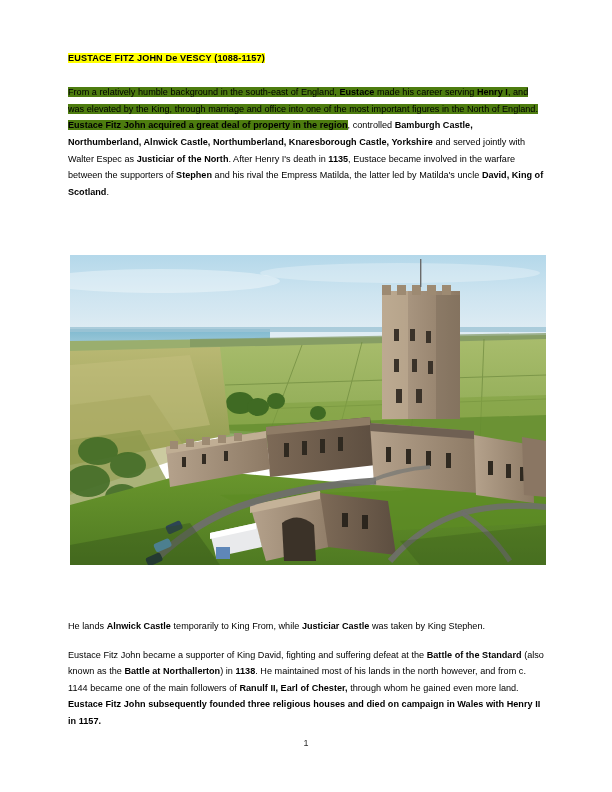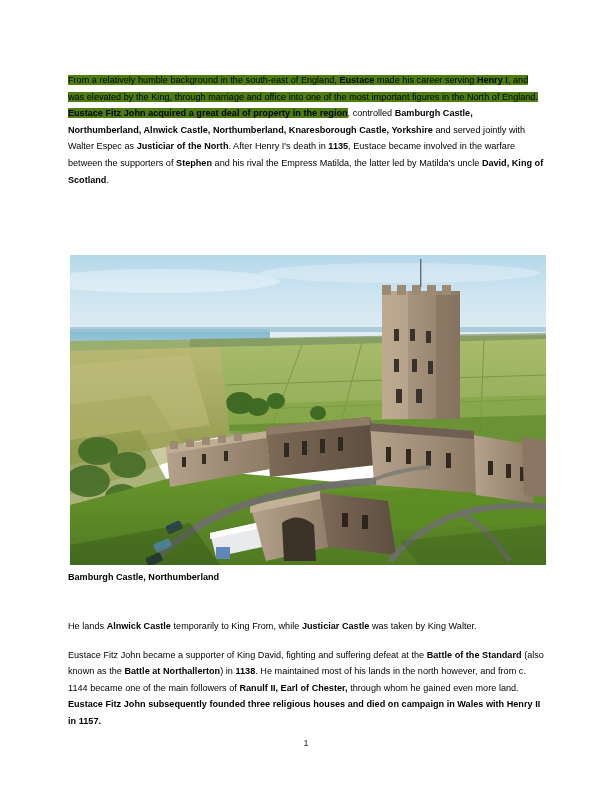--- a/index.html
+++ b/index.html
@@ -100,20 +100,21 @@
     color: #2b2b2b;
   }
 </style>
 </head>
 <body>
 
 <div class="page">
 
   <div class="content">
 
+    <p class="doc-heading"><span class="hl">EUSTACE FITZ JOHN De VESCY (1088-1157)</span></p>
 
 
     <p class="para para-hl"><span class="hl">From a relatively humble background in the south-east of England, </span><b class="hl">Eustace</b><span class="hl"> made his career serving </span><b class="hl">Henry I</b><span class="hl">, and was elevated by the King, through marriage and office into one of the most important figures in the North of England.</span><span>  </span><b class="hl">Eustace Fitz John acquired a great deal of property in the region</b><span>, controlled </span><b>Bamburgh Castle, Northumberland, Alnwick Castle, Northumberland, Knaresborough Castle, Yorkshire</b><span> and served jointly with Walter Espec as </span><b>Justiciar of the North</b><span>.   After Henry I's death in </span><b>1135</b><span>, Eustace became involved in the warfare between the supporters of </span><b>Stephen</b><span> and his rival the Empress Matilda, the latter led by Matilda's uncle </span><b>David, King of Scotland</b><span>.</span></p>
 
   </div>
 
   <div class="figure">
     <svg width="476" height="310" viewBox="0 0 476 310" xmlns="http://www.w3.org/2000/svg" role="img">
       <defs>
         <linearGradient id="sky" x1="0" y1="0" x2="0" y2="1">
@@ -286,23 +287,22 @@
         <rect x="96" y="268" width="16" height="9" rx="2.5" fill="#2d4454" transform="rotate(-24 104 272)"></rect>
         <rect x="84" y="286" width="17" height="9" rx="2.5" fill="#5d9bd0" transform="rotate(-24 92 290)"></rect>
         <rect x="76" y="300" width="16" height="9" rx="2.5" fill="#1f3240" transform="rotate(-24 84 304)"></rect>
       </g>
 
       <path d="M0 290 L120 268 L150 310 L0 310 Z" fill="#2f4a16" opacity="0.35"></path>
       <path d="M330 286 L476 270 L476 310 L350 310 Z" fill="#2f4a16" opacity="0.25"></path>
     </svg>
   </div>
 
-  <div class="caption">Bamburgh Castle, Northumberland</div>
 
   <div class="after-image">
-    <p class="para para-lost"><span>He lands </span><b>Alnwick Castle</b><span> temporarily to King From, while </span><b>Justiciar Castle</b><span> was taken by King Walter.</span></p>
+    <p class="para para-lost"><span>He lands </span><b>Alnwick Castle</b><span> temporarily to King From, while </span><b>Justiciar Castle</b><span> was taken by King Stephen.</span></p>
 
     <p class="para para-final"><span>Eustace Fitz John became a supporter of King David, fighting and suffering defeat at the </span><b>Battle of the Standard</b><span> (also known as the </span><b>Battle at Northallerton</b><span>) in </span><b>1138</b><span>.   He maintained most of his lands in the north however, and from c. 1144 became one of the main followers of </span><b>Ranulf II, Earl of Chester,</b><span> through whom he gained even more land.   </span><b>Eustace Fitz John subsequently founded three religious houses and died on campaign in Wales with Henry II in 1157.</b></p>
   </div>
 
   <div class="page-number">1</div>
 
 </div>
 
 </body></html>

